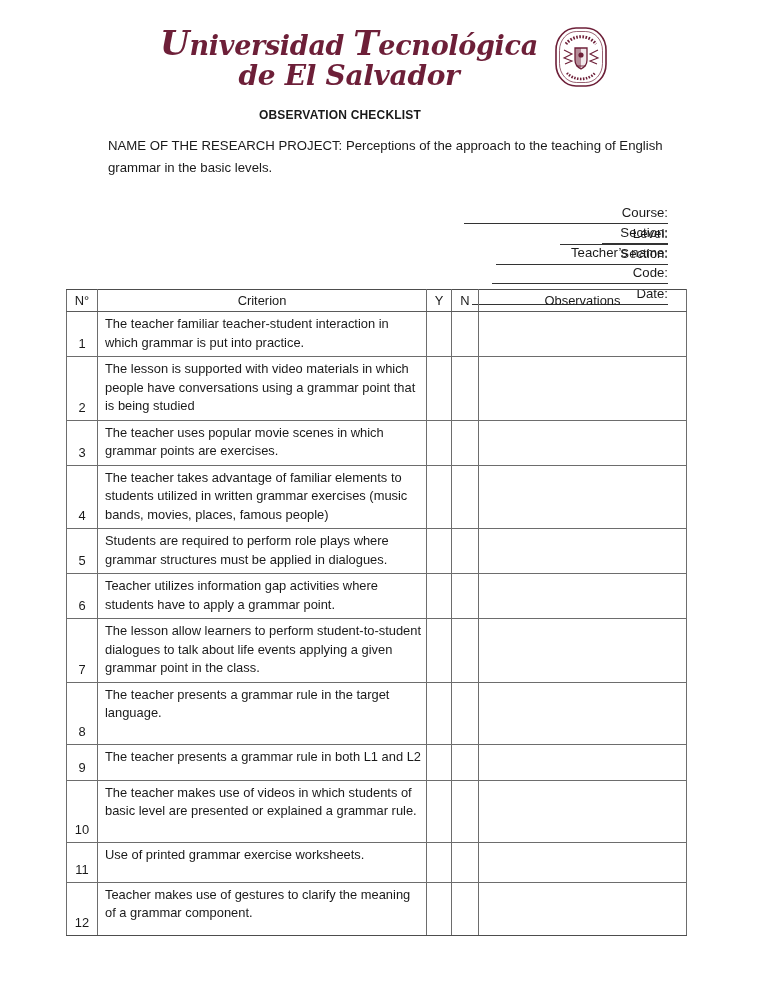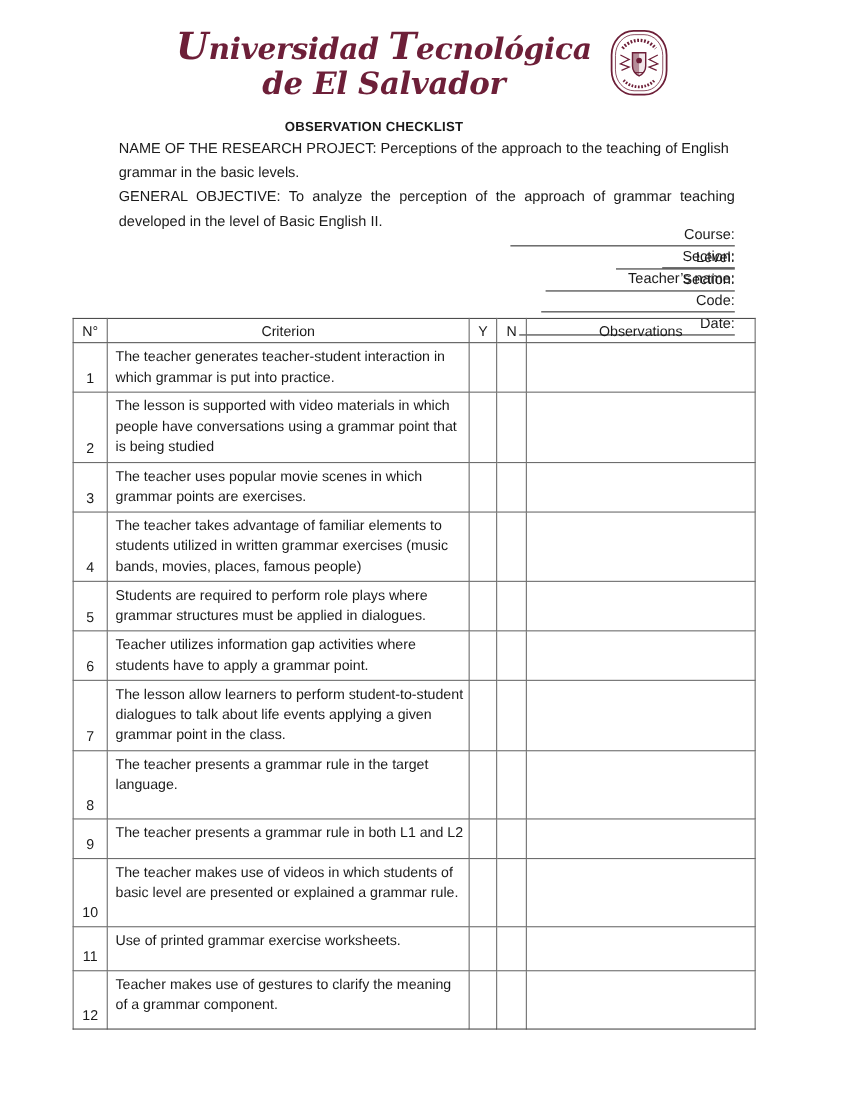--- a/index.html
+++ b/index.html
@@ -62,21 +62,21 @@
     top: 108px;
     width: 680px;
     text-align: center;
     font-size: 12px;
     font-weight: bold;
     letter-spacing: 0.2px;
   }
   .intro {
     position: absolute;
     left: 108px;
-    top: 124px;
+    top: 135px;
     width: 560px;
     font-size: 13.2px;
     line-height: 22px;
   }
   .intro p {
     margin: 0;
   }
   .intro p.justified {
     text-align: justify;
   }
@@ -178,21 +178,20 @@
     <path d="M21 22 h6 v21 q-6 -3 -6 -9 z" fill="#6d1f38" opacity="0.45"></path>
     <circle cx="27" cy="29" r="2.6" fill="#6d1f38"></circle>
     <path d="M22.5 40 h9" stroke="#6d1f38" stroke-width="0.9"></path>
   </svg>
 </div>
 
 <div class="doc-title">OBSERVATION CHECKLIST</div>
 
 <div class="intro">
   <p>NAME OF THE RESEARCH PROJECT: Perceptions of the approach to the teaching of English grammar in the basic levels.</p>
-  <p class="justified">GENERAL OBJECTIVE: To analyze the perception of the approach of grammar teaching developed in the level of Basic English II.</p>
 </div>
 
 <div class="fields">
 
   <div class="field-row">
     <span class="flabel">Course:</span>
     <span class="rule" style="width:204px"></span>
     <span class="spacer"></span>
     <span class="flabel">Level:</span>
     <span class="rule" style="width:108px"></span>
@@ -234,21 +233,21 @@
       <th>N°</th>
       <th>Criterion</th>
       <th>Y</th>
       <th>N</th>
       <th>Observations</th>
     </tr>
   </thead>
   <tbody id="checklist-body">
       <tr style="height: 44px;">
         <td class="cell-num">1</td>
-        <td class="cell-crit">The teacher generates teacher-student interaction in which grammar is put into practice.</td>
+        <td class="cell-crit">The teacher familiar teacher-student interaction in which grammar is put into practice.</td>
         <td class="cell-mark"></td>
         <td class="cell-mark"></td>
         <td class="cell-obs"></td>
       </tr>
       <tr style="height: 62px;">
         <td class="cell-num">2</td>
         <td class="cell-crit">The lesson is supported with video materials in which people have conversations using a grammar point that is being studied</td>
         <td class="cell-mark"></td>
         <td class="cell-mark"></td>
         <td class="cell-obs"></td>

